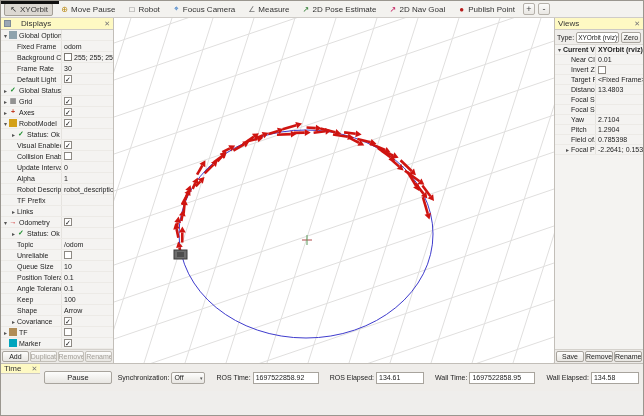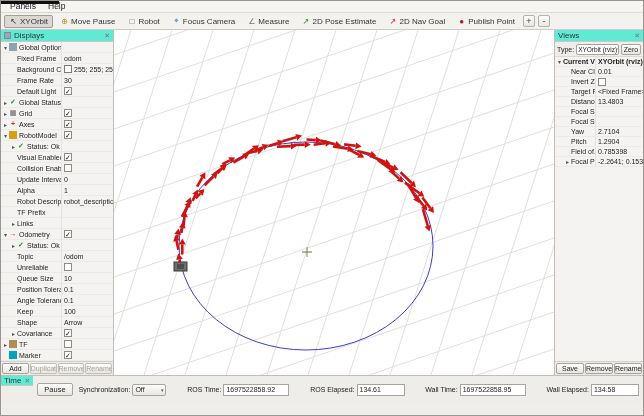--- a/index.html
+++ b/index.html
@@ -12,21 +12,21 @@
 .toolbar{height:17px;background:#f3f2ef;border-bottom:1px solid #cfccc8;display:flex;align-items:center;padding:1px 3px;gap:2px}
 .tool-btn{display:inline-flex;align-items:center;gap:2px;padding:1px 4px;border:1px solid transparent;border-radius:2px;font-size:8px;color:#333;white-space:nowrap}
 .tool-btn.active{background:#dcd8d2;border-color:#a39e96}
 .tool-icon{width:9px;text-align:center;font-size:8px}
 .tool-extra{width:12px;height:12px;border:1px solid #b5b1aa;background:linear-gradient(#fcfcfb,#e9e7e3);border-radius:2px;text-align:center;line-height:11px;font-size:9px;color:#444;margin-left:1px}
 .main{display:flex;height:345px}
 .left-panel{width:113px;background:#f1f0ee;border-right:1px solid #c2beb8;display:flex;flex-direction:column}
 .right-panel{width:89px;background:#f1f0ee;border-left:1px solid #c2beb8;display:flex;flex-direction:column}
 .viewport{flex:1;position:relative;background:#ffffff;overflow:hidden}
 .viewport svg{display:block;width:100%;height:100%}
-.panel-header{height:12px;background:#5eead4;border-bottom:1px solid #ccc9c4;display:flex;align-items:center;padding:0 3px;gap:3px;font-size:8px;color:#333}
+.panel-header{height:12px;background:#fef9c3;border-bottom:1px solid #ccc9c4;display:flex;align-items:center;padding:0 3px;gap:10px;font-size:8px;color:#333}
 .panel-header .title{flex:1;overflow:hidden;white-space:nowrap}
 .ph-icon{width:7px;height:7px;background:#9aa7b5;border:1px solid #7d8a97;flex:none}
 .ph-close{color:#777;font-size:7px;flex:none}
 .tree{flex:1;overflow:hidden;background:#f4f3f1}
 .trow{display:flex;height:11px;align-items:center;border-bottom:1px solid #eceae6}
 .views-tree .trow{height:10px}
 .tlabel{flex:0 0 60px;display:flex;align-items:center;overflow:hidden;white-space:nowrap;font-size:7px;color:#222;height:100%}
 .views-tree .tlabel{flex:0 0 40px}
 .texp{width:7px;flex:none;font-size:6px;color:#555;text-align:center}
 .ticon{width:8px;height:8px;flex:none;margin-right:2px;font-size:7px;line-height:8px;text-align:center;font-weight:bold}
@@ -39,32 +39,28 @@
 .type-row{height:15px;display:flex;align-items:center;gap:2px;padding:1px 2px;background:#efedea;border-bottom:1px solid #dcd9d4}
 .tp-label{font-size:7px;color:#222;white-space:nowrap}
 .type-select{flex:1;height:11px;background:#fff;border:1px solid #a8a49d;border-radius:2px;display:flex;align-items:center;padding:0 1px;font-size:6.5px;overflow:hidden;white-space:nowrap}
 .type-select .dd,.tp-select .dd{margin-left:auto;font-size:5px;color:#555}
 .time-panel{height:28px;background:#efedea;border-top:1px solid #c2beb8;display:flex;flex-direction:row}
 .time-panel .panel-header{height:10px}
 .time-row{flex:1;display:flex;align-items:center;padding:1px 4px;gap:6px}
 .tgroup{display:flex;align-items:center;gap:2px}
 .tp-input{height:12px;background:#fff;border:1px solid #a8a49d;display:flex;align-items:center;padding:0 2px;font-size:7px;overflow:hidden;white-space:nowrap}
 .tp-select{height:12px;background:linear-gradient(#fdfdfc,#e8e6e2);border:1px solid #a8a49d;border-radius:2px;display:flex;align-items:center;padding:0 2px;font-size:7px}
-.pause-btn{height:13px;padding:0 6px;display:flex;align-items:center;background:linear-gradient(#fdfdfc,#e8e6e2);border:1px solid #a8a49d;border-radius:2px;font-size:7.5px}
+.pause-btn{height:13px;padding:0 22px;display:flex;align-items:center;background:linear-gradient(#fdfdfc,#e8e6e2);border:1px solid #a8a49d;border-radius:2px;font-size:7.5px}
 .statusbar{height:14px;background:#efeeec;border-top:1px solid #cfccc8;display:flex;align-items:center;justify-content:flex-end;padding:0 5px;font-size:7.5px;color:#333}
 </style>
 </head>
 <body>
 
 <div class="app">
   <div class="top-strip"></div>
-  <div class="menubar" id="menubar">
-      <span class="menu-item">Panels</span>
-      <span class="menu-item">Help</span>
-    </div>
   <div class="toolbar" id="toolbar">
       <span class="tool-btn active">
         <span class="tool-icon" style="color: rgb(51, 51, 51);">↖</span>
         <span>XYOrbit</span>
       </span>
       <span class="tool-btn">
         <span class="tool-icon" style="color: rgb(184, 134, 11);">⊕</span>
         <span>Move Pause</span>
       </span>
       <span class="tool-btn">

